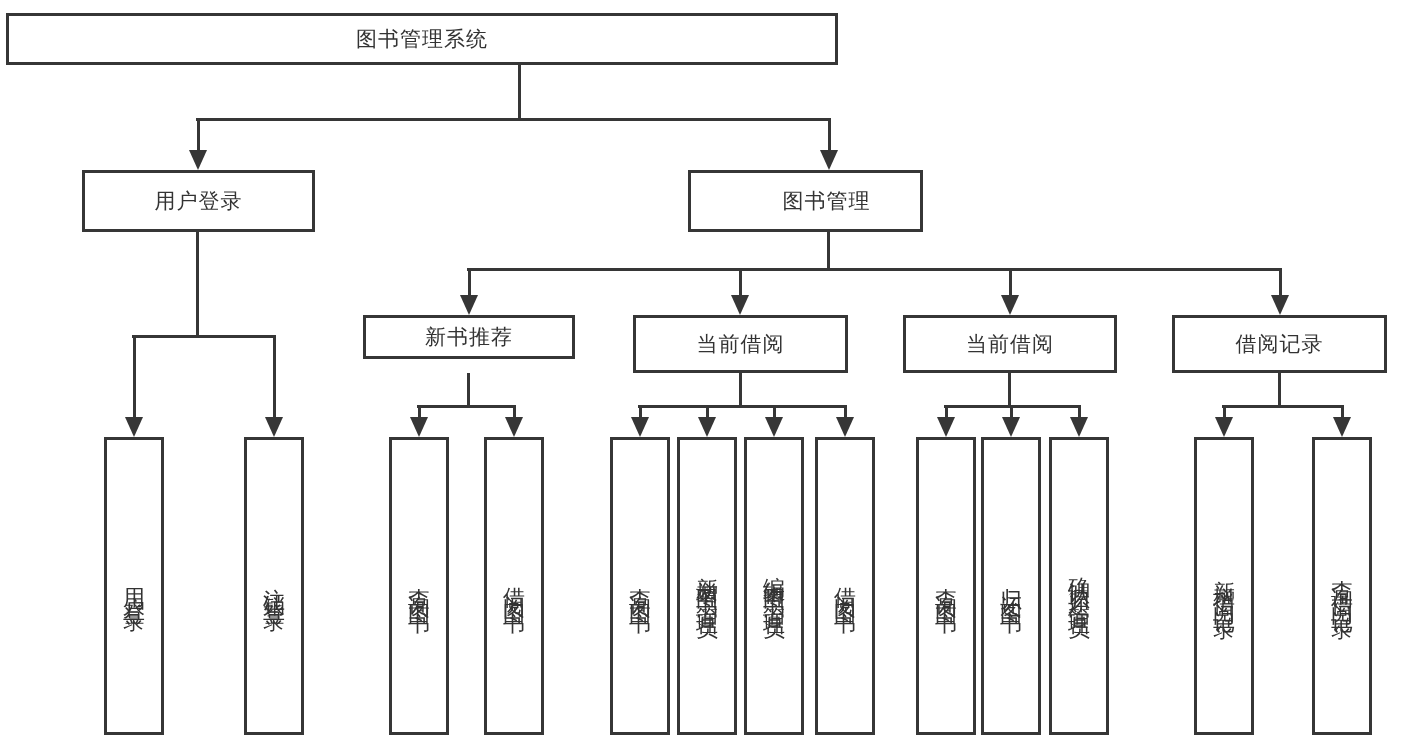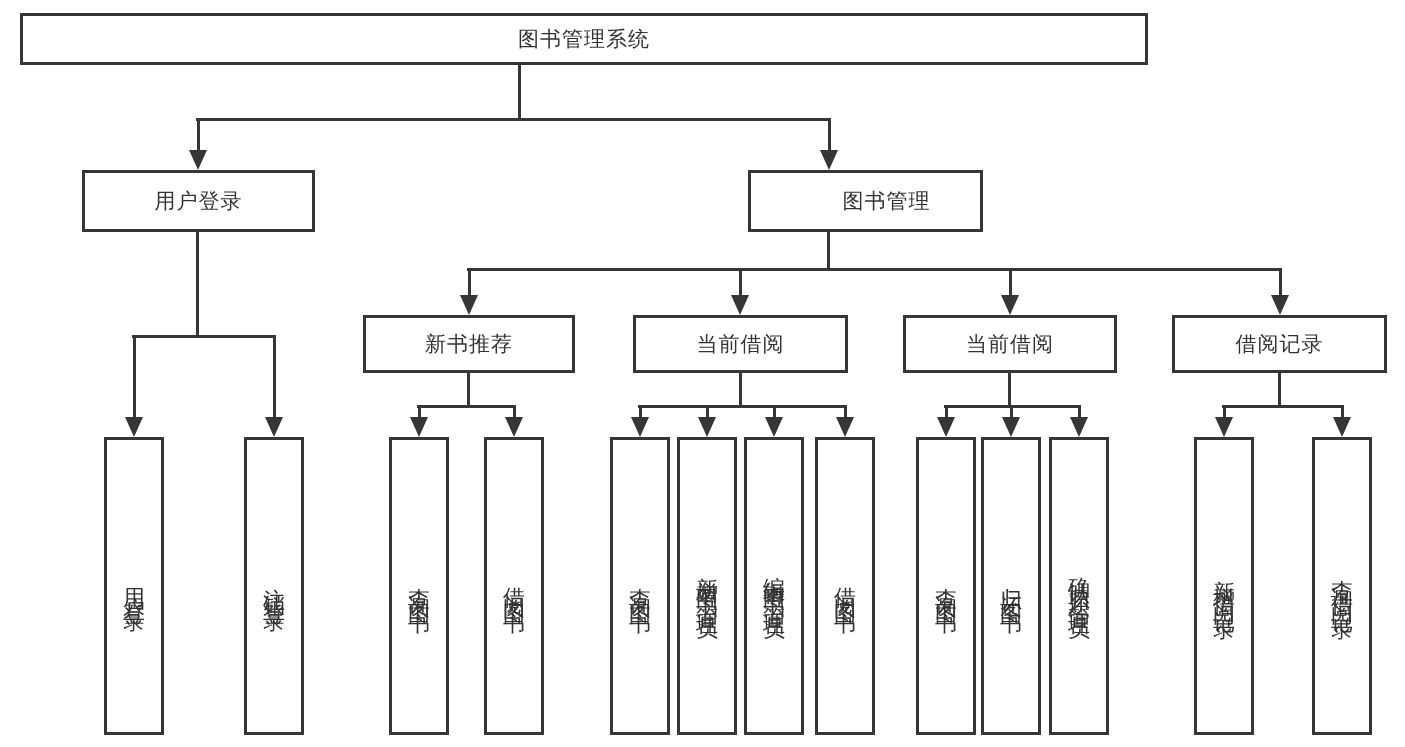--- a/index.html
+++ b/index.html
@@ -32,26 +32,26 @@
   .watermark {
     position:absolute; right:8px; bottom:5px; font-size:19px;
     color:#bfbfbf; letter-spacing:1px; z-index:5;
   }
 </style>
 </head>
 <body>
 
 <div class="canvas">
 
-  <div class="box" style="left:20px; top:13px; width:1128px; height:52px;">图书管理系统</div>
+  <div class="box" style="left:6px; top:13px; width:832px; height:52px;">图书管理系统</div>
 
   <div class="box" style="left:82px; top:170px; width:233px; height:62px;">用户登录</div>
-  <div class="box" style="left:748px; top:170px; width:235px; height:62px;padding-left:42px;">图书管理</div>
+  <div class="box" style="left:688px; top:170px; width:235px; height:62px;padding-left:42px;">图书管理</div>
 
-  <div class="box" style="left:363px; top:315px; width:212px; height:58px;">新书推荐</div>
+  <div class="box" style="left:363px; top:315px; width:212px; height:44px;">新书推荐</div>
   <div class="box" style="left:633px; top:315px; width:215px; height:58px;">当前借阅</div>
   <div class="box" style="left:903px; top:315px; width:214px; height:58px;font-family:Liberation Mono, monospace;">当前借阅</div>
   <div class="box" style="left:1172px; top:315px; width:215px; height:58px;">借阅记录</div>
 
   <div class="box leaf" style="left:104px;">用户登录</div>
   <div class="box leaf" style="left:244px;">注销登录</div>
 
   <div class="box leaf" style="left:389px;">查询图书</div>
   <div class="box leaf" style="left:484px;">借阅图书</div>
 

